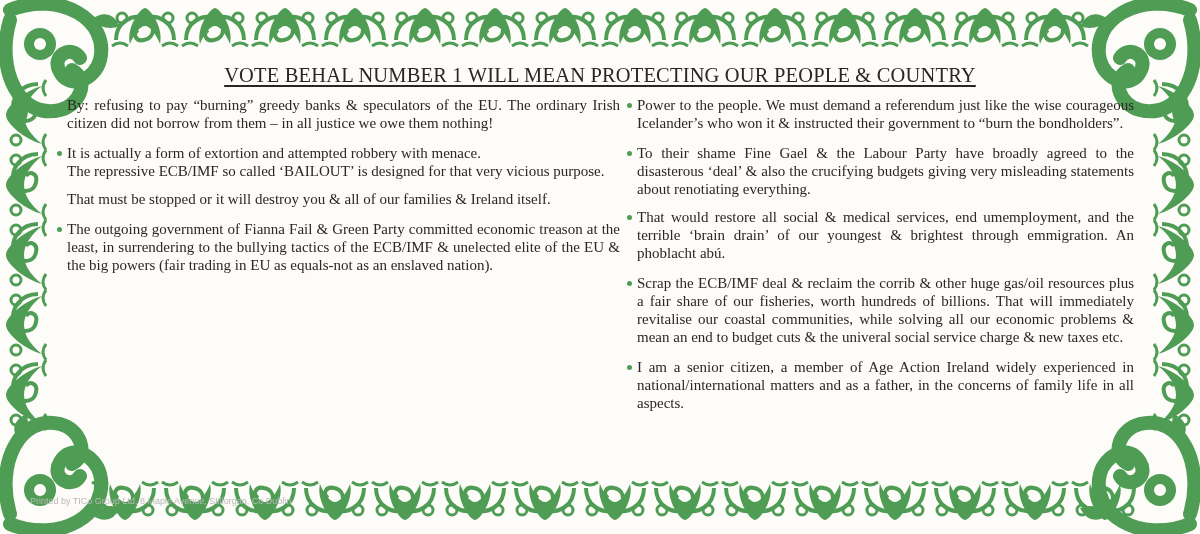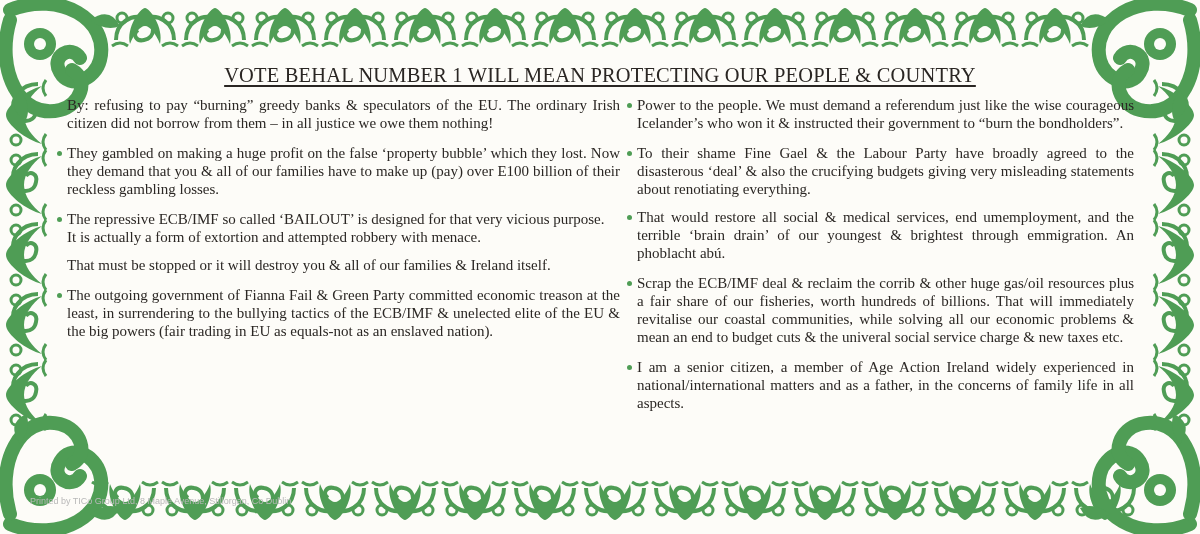--- a/index.html
+++ b/index.html
@@ -145,28 +145,24 @@
       <use href="#corner" transform="translate(1200,534) scale(-1,-1)"></use>
     </g>
 </svg>
 
 <div class="title">VOTE BEHAL NUMBER 1  WILL MEAN PROTECTING OUR PEOPLE &amp; COUNTRY</div>
 
 <div class="col col-left">
   <p class="para" style="margin-bottom:12px;">
     <span>By: refusing to pay “burning” greedy banks &amp; speculators of the EU.  The ordinary Irish citizen did not borrow from them – in all justice we owe them nothing!</span>
   </p>
-  <p class="para" style="margin-bottom:12px;">
-    <span class="bullet"></span>
-    <span>They gambled on making a huge profit on the false ‘property bubble’ which they lost.  Now they demand that you &amp; all of our families have to make up (pay) over E100 billion of their reckless gambling losses.</span>
-  </p>
   <p class="para" style="margin-bottom:10px;">
     <span class="bullet"></span>
+    <span class="line-block">It is actually a form of extortion and attempted robbery with menace.</span>
     <span class="line-block">The repressive ECB/IMF so called ‘BAILOUT’ is designed for that very vicious purpose.</span>
-    <span class="line-block">It is actually a form of extortion and attempted robbery with menace.</span>
   </p>
   <p class="para" style="margin-bottom:12px;">
     <span>That must be stopped or it will destroy you &amp; all of our families &amp; Ireland itself.</span>
   </p>
   <p class="para">
     <span class="bullet"></span>
     <span>The outgoing government of Fianna Fail &amp; Green Party committed economic treason at the least, in surrendering to the bullying tactics of the ECB/IMF &amp; unelected elite of the EU &amp; the big powers (fair trading in EU as equals-not as an enslaved nation).</span>
   </p>
 </div>
 

